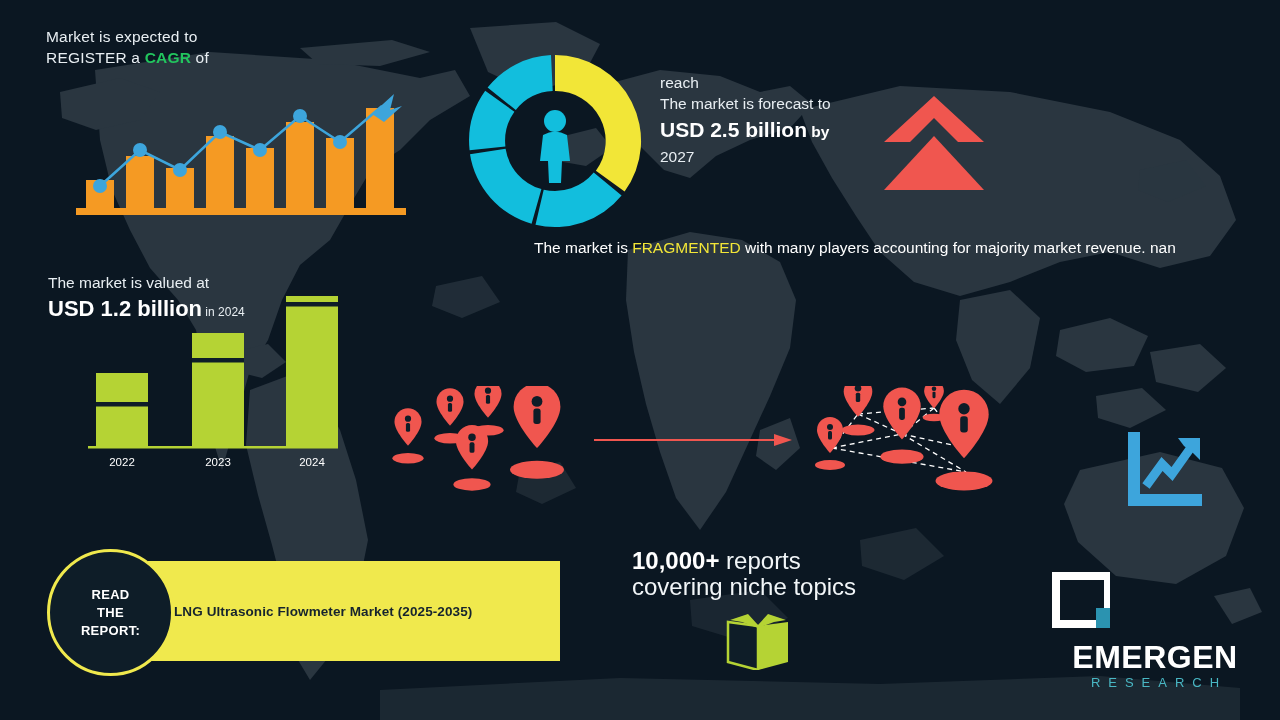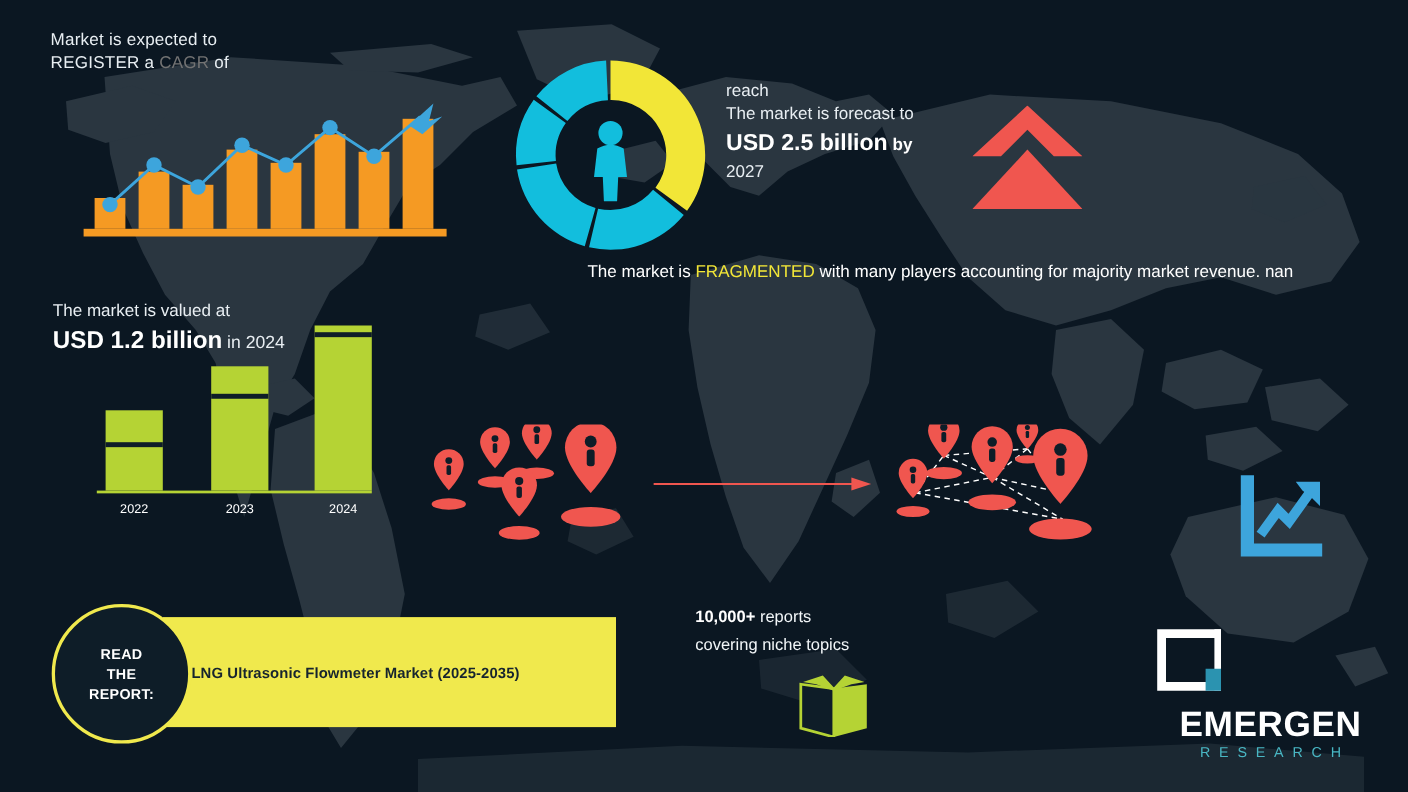--- a/index.html
+++ b/index.html
@@ -27,21 +27,21 @@
     width: 190px;
     padding-top: 4px;
   }
   .cagr-line {
     font-size: 15.5px;
     color: #e8eef2;
     letter-spacing: .2px;
     line-height: 21px;
     white-space: nowrap;
   }
-  .cagr-line b { font-weight: normal; color: #737373; }
+  .cagr-line b { font-weight: bold; color: #22c55e; }
   .cagr-value {
     display: inline-block;
     vertical-align: top;
     font-size: 62px;
     font-weight: bold;
     line-height: 64px;
     letter-spacing: -1px;
     color: #ffffff;
   }
   .cagr-value .pct { font-size: 44px; }
@@ -66,21 +66,21 @@
   #fragmented-note {
     left: 534px; top: 236px; width: 672px;
     font-size: 15.5px; line-height: 24px; color: #ffffff;
   }
   #fragmented-note .hl { color: #f2e637; }
 
   
   #valued-block { left: 48px; top: 272px; width: 300px; }
   .val-small { font-size: 15.5px; color: #e8eef2; line-height: 22px; }
   .val-big { font-size: 22px; font-weight: bold; color: #ffffff; line-height: 30px; }
-  .val-big .suffix { font-size: 16px; font-weight: normal; color: #e8eef2; }
+  .val-big .suffix { font-size: 12px; font-weight: normal; color: #e8eef2; }
 
   
   #green-chart { left: 80px; top: 296px; width: 265px; height: 175px; }
   .gx-label { font-size: 11.5px; fill: #ffffff; }
 
   
   #pins-left  { left: 382px; top: 386px; width: 190px; height: 110px; }
   #pins-right { left: 806px; top: 386px; width: 200px; height: 118px; }
   #flow-arrow { left: 594px; top: 432px; width: 200px; height: 16px; }
 
@@ -106,21 +106,21 @@
     display: flex; align-items: center; justify-content: center;
     text-align: center;
   }
   #cta-circle-label {
     font-size: 13px; font-weight: bold; color: #ffffff;
     line-height: 18px; letter-spacing: .3px;
   }
 
   
   #reports-block { left: 632px; top: 548px; width: 300px; }
-  .rep-line { font-size: 15px; color: #f2f6f8; line-height: 26px; }
+  .rep-line { font-size: 24px; color: #f2f6f8; line-height: 26px; }
   .rep-line b { font-weight: bold; color: #ffffff; }
   #book-icon { left: 722px; top: 612px; width: 72px; height: 58px; }
 
   
   #logo-block { left: 1050px; top: 570px; width: 210px; }
   #logo-mark { position: relative; width: 62px; height: 60px; margin: 0 auto 6px auto; }
   #logo-name {
     font-size: 32px; font-weight: bold; color: #ffffff;
     letter-spacing: .5px; text-align: center; line-height: 34px;
   }

